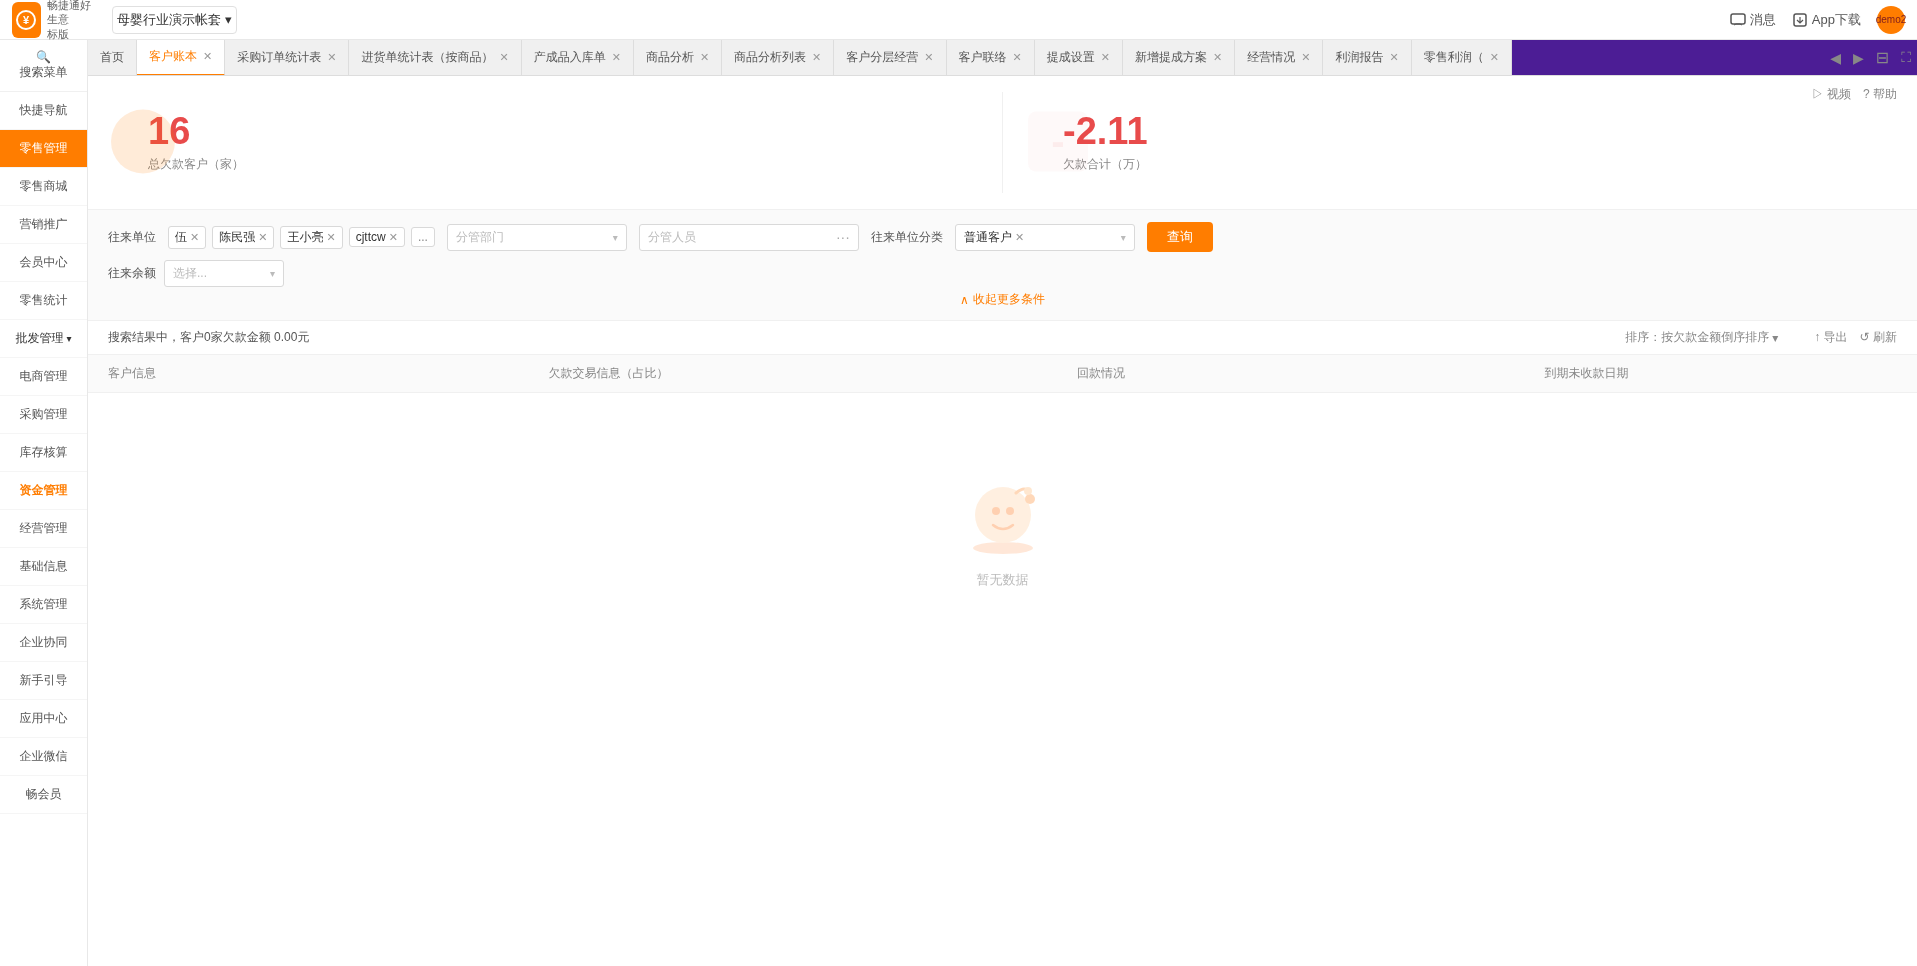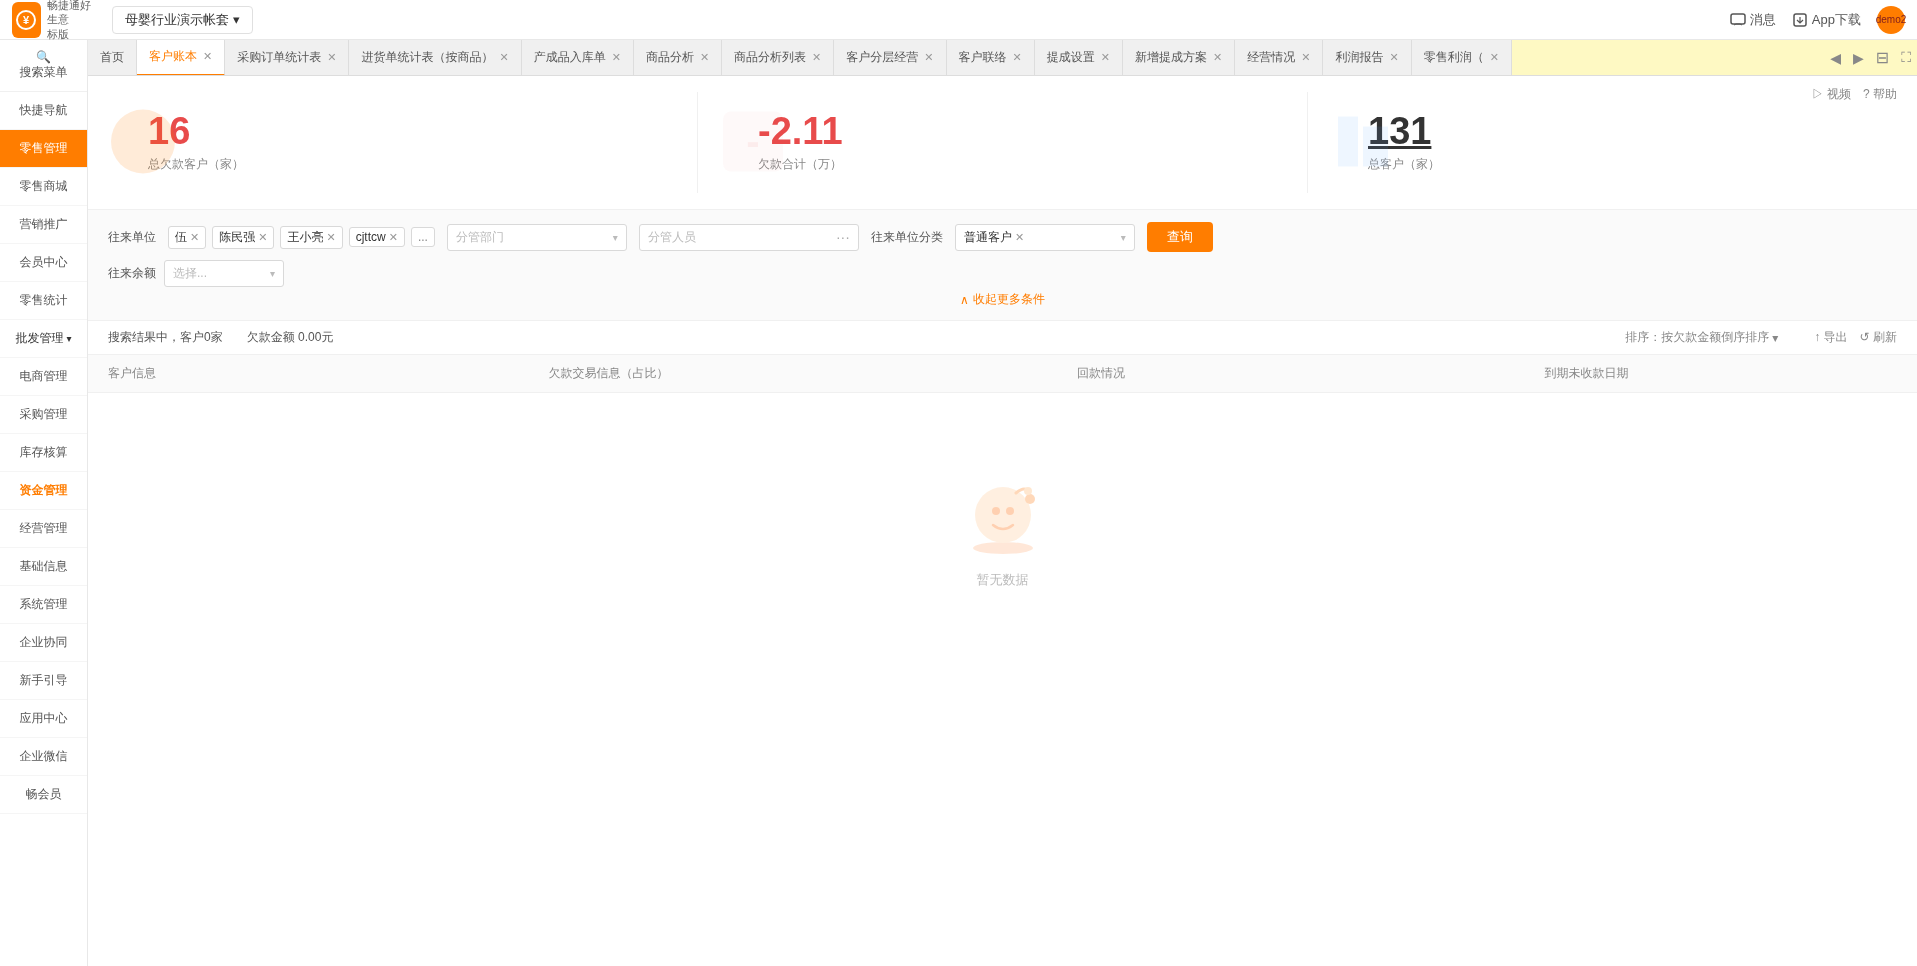--- a/index.html
+++ b/index.html
@@ -3,39 +3,39 @@
   <meta charset="utf-8">
   <style>
     * { box-sizing: border-box; margin: 0; padding: 0; }
     body { font-family: "Microsoft YaHei", "PingFang SC", Arial, sans-serif; font-size: 13px; background: #f5f5f5; display: flex; flex-direction: column; height: 100vh; overflow: hidden; }
 
     
     .top-bar { background: #fff; height: 40px; display: flex; align-items: center; padding: 0 12px; border-bottom: 1px solid #e8e8e8; gap: 12px; flex-shrink: 0; }
     .logo { display: flex; align-items: center; gap: 6px; width: 88px; flex-shrink: 0; }
     .logo-icon { width: 36px; height: 36px; background: #ff7d00; border-radius: 6px; display: flex; align-items: center; justify-content: center; color: #fff; font-size: 18px; }
     .logo-text { font-size: 11px; color: #666; line-height: 1.3; }
-    .org-selector { display: flex; align-items: center; gap: 4px; font-size: 13px; color: #333; cursor: pointer; padding: 4px 12px; border-radius: 4px; border: 1px solid #e0e0e0; }
+    .org-selector { display: flex; align-items: center; gap: 4px; font-size: 13px; color: #333; cursor: pointer; padding: 4px 4px; border-radius: 4px; border: 1px solid #e0e0e0; }
     .top-right { margin-left: auto; display: flex; align-items: center; gap: 16px; }
     .top-icon-btn { display: flex; align-items: center; gap: 4px; cursor: pointer; color: #555; font-size: 13px; }
     .avatar { width: 28px; height: 28px; border-radius: 50%; background: #ff7d00; display: flex; align-items: center; justify-content: center; color: #7f1d1d; font-size: 12px; }
 
     
     .main-layout { display: flex; flex: 1; overflow: hidden; }
 
     
     .sidebar { width: 88px; background: #fff; border-right: 1px solid #e8e8e8; display: flex; flex-direction: column; flex-shrink: 0; overflow-y: auto; }
     .sidebar-search { padding: 10px 8px; border-bottom: 1px solid #f0f0f0; text-align: center; font-size: 12px; color: #555; cursor: pointer; }
     .sidebar-nav-item { padding: 10px 4px; text-align: center; font-size: 12px; color: #555; cursor: pointer; border-bottom: 1px solid #f5f5f5; }
     .sidebar-nav-item.active { background: #ff7d00; color: #fff; }
 
     
     .content-area { flex: 1; display: flex; flex-direction: column; overflow: hidden; }
 
     
-    .tab-bar { background: #fef9c3; display: flex; align-items: center; height: 36px; flex-shrink: 0; border-bottom: 1px solid #ddd; overflow: hidden; }
+    .tab-bar { background: #4c1d95; display: flex; align-items: center; height: 36px; flex-shrink: 0; border-bottom: 1px solid #ddd; overflow: hidden; }
     .tab-item { display: flex; align-items: center; height: 36px; padding: 0 12px; font-size: 12px; cursor: pointer; white-space: nowrap; border-right: 1px solid #ddd; gap: 4px; background: #f0f0f0; color: #555; }
     .tab-item.active { background: #fff; color: #ff7d00; }
     .tab-close { color: #999; font-size: 11px; cursor: pointer; margin-left: 2px; }
     .tab-arrows { display: flex; align-items: center; margin-left: auto; }
     .tab-arrow-btn { padding: 0 6px; cursor: pointer; color: #888; font-size: 14px; }
 
     
     .page-body { flex: 1; overflow-y: auto; background: #fff; }
 
     
@@ -288,32 +288,20 @@
             </svg>
           </div>
           <div style="padding-left:30px;">
             <div class="stat-number negative">
               <span>-2.11</span>
             </div>
             <div class="stat-label">欠款合计（万）</div>
           </div>
         </div>
 
-        <div class="stat-card">
-          <div style="position:absolute;left:20px;top:50%;transform:translateY(-50%);opacity:0.1;">
-            <svg width="70" height="70" viewBox="0 0 70 70">
-              <rect x="10" y="10" width="20" height="50" fill="#66aaff"></rect>
-              <rect x="35" y="20" width="25" height="40" fill="#66aaff"></rect>
-            </svg>
-          </div>
-          <div style="padding-left:30px;">
-            <div class="stat-number black" style="color:#333;text-decoration:underline;">131</div>
-            <div class="stat-label">总客户（家）</div>
-          </div>
-        </div>
       </div>
 
       <div class="filter-area">
         <div class="filter-row">
           <span class="filter-label">往来单位</span>
           <div class="filter-tags">
             <div class="filter-tag">
               <span>伍</span>
               <span class="remove">✕</span>
             </div>
@@ -359,21 +347,21 @@
           </div>
         </div>
         <div class="collapse-btn">
           <span>∧</span>
           <span>收起更多条件</span>
         </div>
       </div>
 
       <div class="result-bar">
         <span>搜索结果中，客户0家</span>
-        <span style="margin-left:24px;">欠款金额 0.00元</span>
+        <span style="margin-left:0;">欠款金额 0.00元</span>
         <div class="right">
           <div class="sort-label">
             <span>排序：按欠款金额倒序排序</span>
             <span>▾</span>
           </div>
           <span style="cursor:pointer;margin-left:24px;">
             <span>↑</span>
             <span>导出</span>
           </span>
           <span style="cursor:pointer;">

